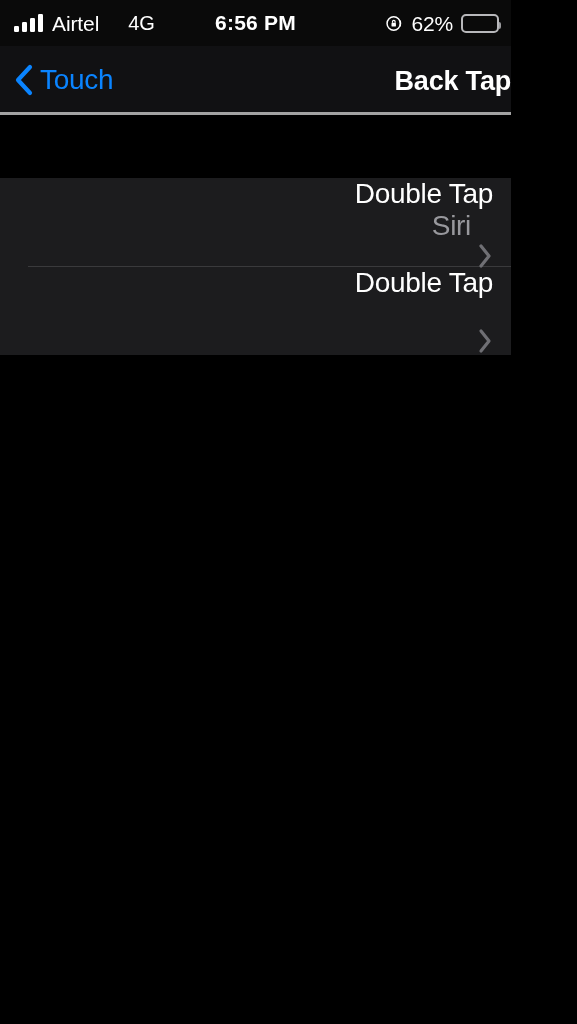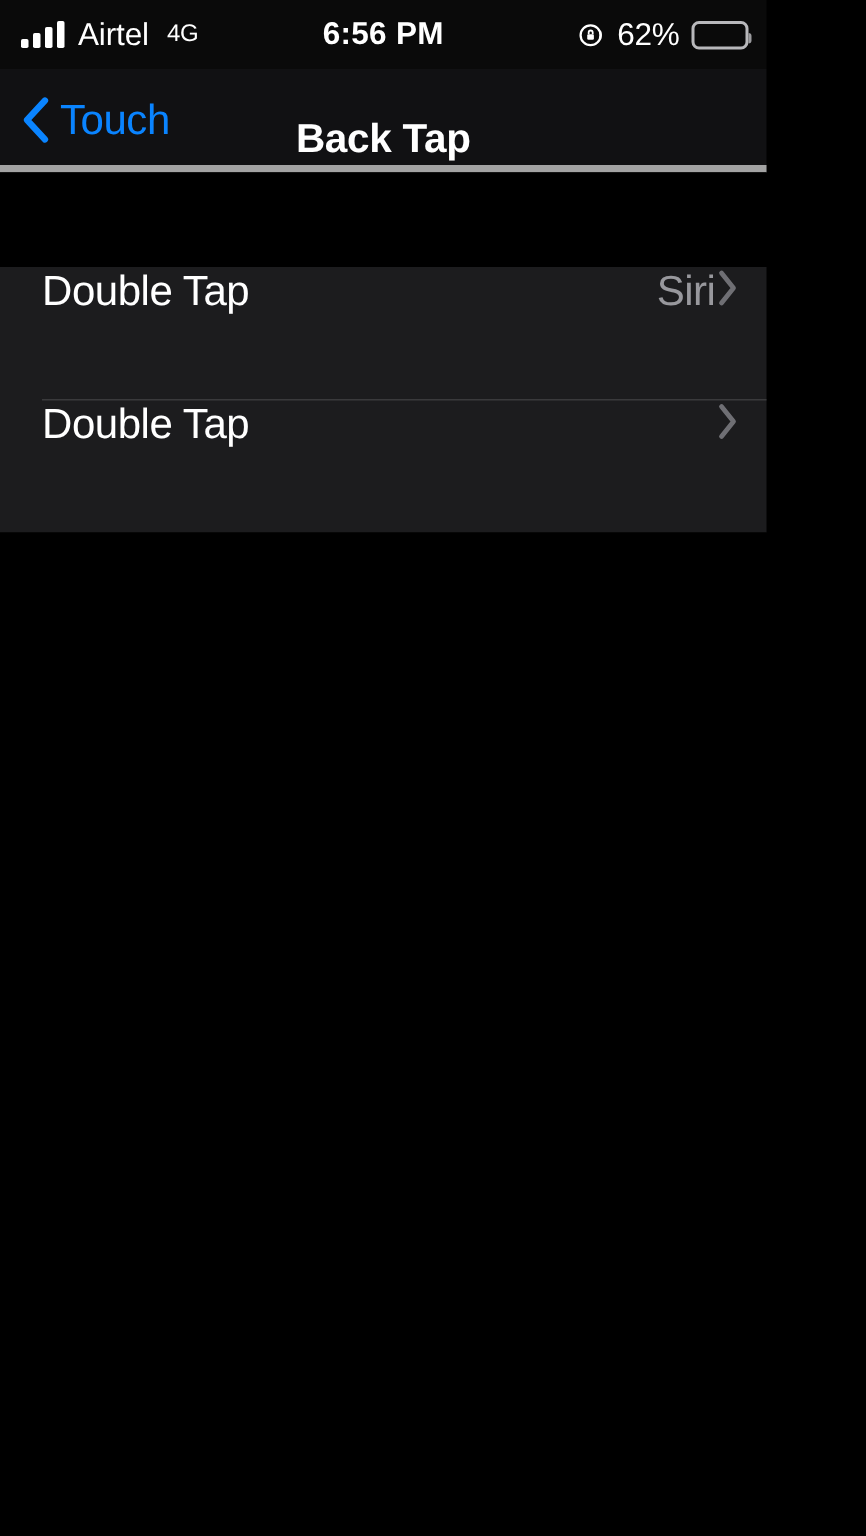--- a/index.html
+++ b/index.html
@@ -57,24 +57,24 @@
   .signal-bars i:nth-child(2) { height: 10px; }
   .signal-bars i:nth-child(3) { height: 14px; }
   .signal-bars i:nth-child(4) { height: 18px; }
 
   .carrier-name {
     font-size: 21px;
     letter-spacing: -0.1px;
     line-height: 1;
   }
   .network-type {
-    font-size: 16px;
+    font-size: 20px;
     letter-spacing: -0.1px;
     line-height: 1;
-    margin-left: 3px;
+    margin-left: 20px;
   }
 
   .status-center {
     position: absolute;
     left: 0;
     right: 0;
     top: 0;
     height: 46px;
     display: flex;
     align-items: center;
@@ -129,21 +129,21 @@
     background: #9a9a9d;
     border-radius: 0 2px 2px 0;
   }
 
   
   .nav-bar {
     position: relative;
     flex: 0 0 69px;
     height: 69px;
     background: #111113;
-    border-bottom: 5px solid #a3a3a3;
+    border-bottom: 3px solid #a3a3a3;
     box-sizing: border-box;
   }
   .nav-back {
     position: absolute;
     left: 14px;
     top: 0;
     height: 68px;
     display: flex;
     align-items: center;
     gap: 6px;
@@ -154,25 +154,25 @@
     height: 34px;
     display: block;
   }
   .nav-back-label {
     color: #0a84ff;
     font-size: 28px;
     letter-spacing: -0.3px;
   }
   .nav-title-wrap {
     position: absolute;
-    left: 0; right: 0; top: 12px;
+    left: 0; right: 0; top: 1px;
     height: 68px;
     display: flex;
     align-items: center;
-    justify-content: center;
+    justify-content: flex-end;
     pointer-events: none;
   }
   .nav-title {
     color: #ffffff;
     font-size: 27px;
     font-weight: bold;
     letter-spacing: -0.2px;
   }
 
   
@@ -185,36 +185,37 @@
     height: 63px;
     background: #000000;
   }
   .table-section {
     background: #1c1c1e;
   }
   .cell {
     position: relative;
     height: 88px;
     display: flex;
-    align-items: flex-start;
+    align-items: flex-end;
     padding: 0 18px 0 28px;
     box-sizing: border-box;
     cursor: pointer;
+    flex-direction: column;
   }
   .cell-title {
     color: #ffffff;
     font-size: 28px;
     letter-spacing: -0.3px;
     flex: 1 1 auto;
   }
   .cell-value {
     color: #98989d;
     font-size: 28px;
     letter-spacing: -0.3px;
-    margin-right: 0;
+    margin-right: 22px;
   }
   .disclosure-chevron {
     width: 16px;
     height: 28px;
     display: block;
     flex: 0 0 auto;
   }
   .cell-separator {
     height: 1px;
     background: #3a3a3c;

